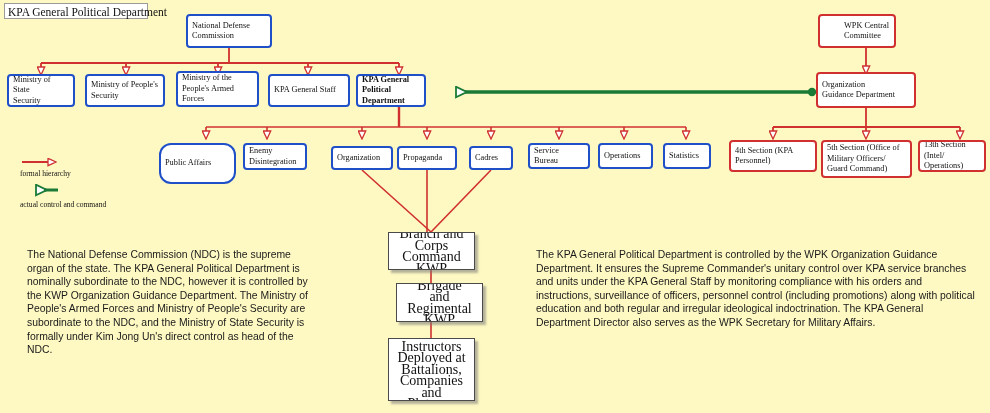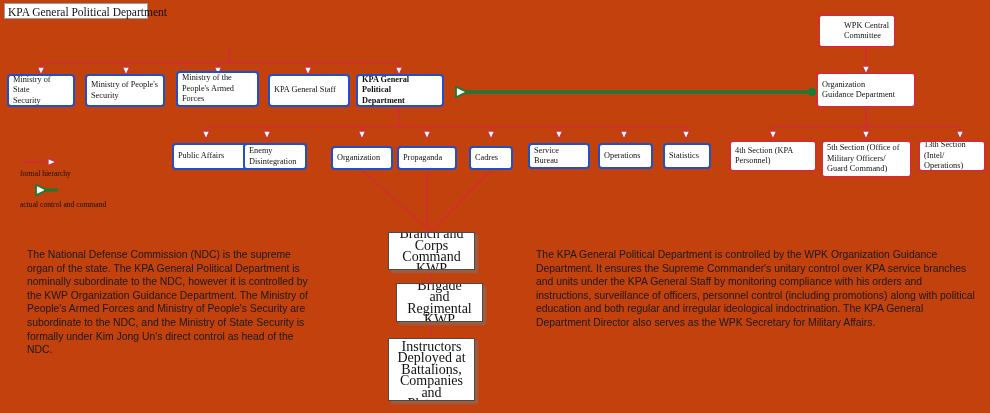--- a/index.html
+++ b/index.html
@@ -7,21 +7,21 @@
     padding: 0;
     background: #ffffff;
   }
   body {
     font-family: "Liberation Serif", serif;
   }
   #canvas {
     position: relative;
     width: 990px;
     height: 413px;
-    background: #c2410c;
+    background: #fef9c3;
     overflow: hidden;
   }
   #svg-layer {
     position: absolute;
     left: 0;
     top: 0;
     width: 990px;
     height: 413px;
     pointer-events: none;
   }
@@ -192,20 +192,24 @@
       <path d="M22,162 L48,162" stroke="#D03030" stroke-width="2" fill="none" marker-end="url(#redarrow)"></path>
     </g>
     <g>
       <path d="M58,190 L36,190" stroke="#1A7A36" stroke-width="3" fill="none" marker-end="url(#greenarrow)"></path>
       <path d="M44,190 L46,190" stroke="#1A7A36" stroke-width="3" stroke-linecap="butt"></path>
     </g>
   </svg>
 
   <div class="title-box">KPA General Political Department</div>
 
+  <div class="node blue" style="left:186px; top:14px; width:86px; height:34px;">
+    <span class="txt">National Defense
+Commission</span>
+  </div>
 
   <div class="node red" style="left:818px; top:14px; width:78px; height:34px;padding-left:24px;">
     <span class="txt">WPK Central
 Committee</span>
   </div>
 
   <div class="node red" style="left:816px; top:72px; width:100px; height:36px;">
     <span class="txt">Organization
 Guidance Department</span>
   </div>
@@ -219,26 +223,26 @@
 Security</span>
   </div>
   <div class="node blue" style="left:176px; top:71px; width:83px; height:36px;">
     <span class="txt">Ministry of the
 People's Armed
 Forces</span>
   </div>
   <div class="node blue" style="left:268px; top:74px; width:82px; height:33px;">
     <span class="txt">KPA General Staff</span>
   </div>
-  <div class="node blue bold" style="left:356px; top:74px; width:88px; height:33px;">
+  <div class="node blue bold" style="left:356px; top:74px; width:70px; height:33px;">
     <span class="txt">KPA General Political
 Department</span>
   </div>
 
-  <div class="node blue" style="left:172px; top:143px; width:77px; height:27px;">
+  <div class="node blue" style="left:159px; top:143px; width:77px; height:41px;border-radius:12px;">
     <span class="txt">Public Affairs</span>
   </div>
   <div class="node blue" style="left:243px; top:143px; width:64px; height:27px;">
     <span class="txt">Enemy
 Disintegration</span>
   </div>
   <div class="node blue" style="left:331px; top:146px; width:62px; height:24px;">
     <span class="txt">Organization</span>
   </div>
   <div class="node blue" style="left:397px; top:146px; width:60px; height:24px;justify-content:flex-end;">

